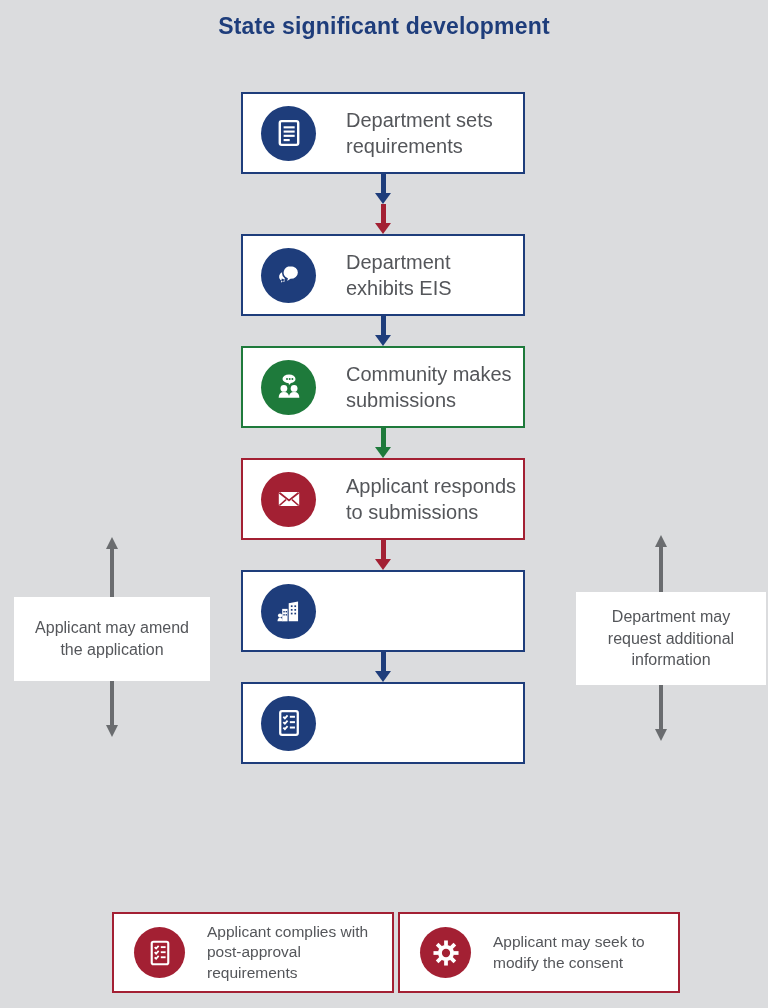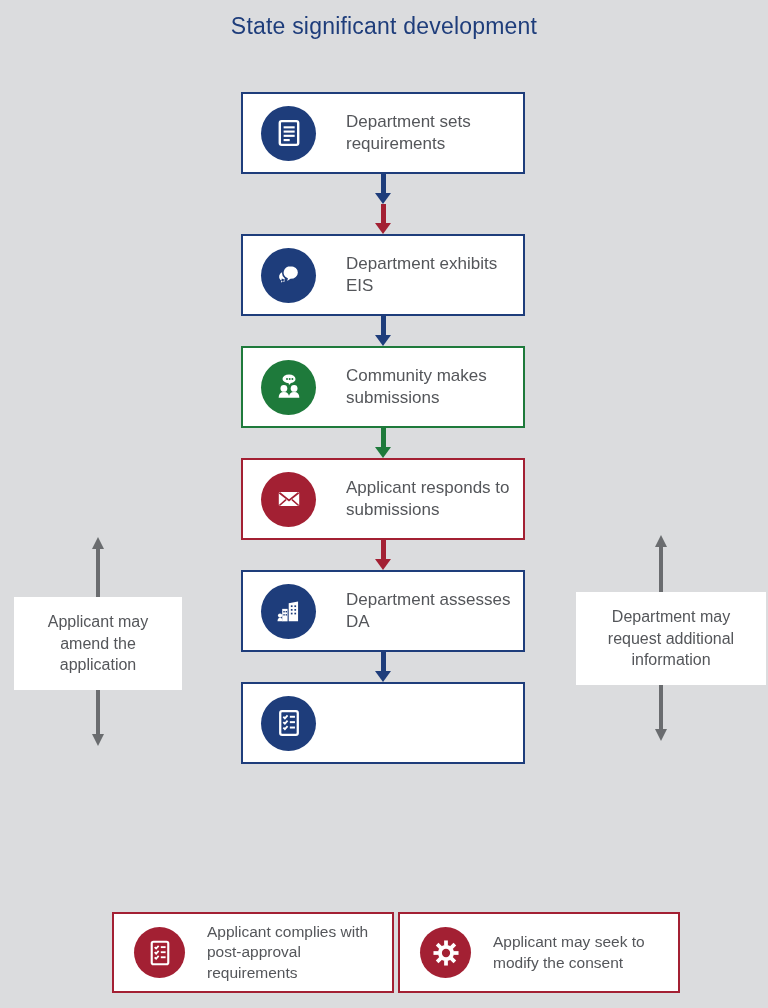--- a/index.html
+++ b/index.html
@@ -4,46 +4,46 @@
 <style>
   :root{
     --bg:#dbdcde; --navy:#1e3d7b; --red:#a32033; --green:#1e7a3b;
     --arrowgray:#6a6c6f; --text:#54565a; --boxbg:#ffffff;
   }
   *{margin:0;padding:0;box-sizing:border-box;}
   html,body{background:#f0f0f0;}
   body{font-family:"Liberation Sans",sans-serif;}
   .page{position:relative;width:768px;height:1008px;background:var(--bg);overflow:hidden;margin:0 auto;}
   .title{position:absolute;top:13px;left:0;width:100%;text-align:center;
-         font-size:23px;font-weight:normal;color:var(--navy);letter-spacing:.2px;}
+         font-size:23px;font-weight:bold;color:var(--navy);letter-spacing:.2px;}
 
   
   .c-navy{--icc:var(--navy);}
   .c-red{--icc:var(--red);}
   .c-green{--icc:var(--green);}
 
   
   .flow{position:absolute;left:241px;top:92px;width:284px;display:flex;flex-direction:column;align-items:center;}
   .step{width:284px;height:82px;background:var(--boxbg);border:2px solid var(--icc);
         display:flex;align-items:center;padding-left:18px;}
   .step-icon{width:55px;height:55px;border-radius:50%;background:var(--icc);
              display:flex;align-items:center;justify-content:center;flex:0 0 55px;}
   .step-icon svg{width:34px;height:34px;display:block;}
   .step-icon svg .hole{fill:var(--icc);}
   .step-icon svg .sep{stroke:var(--icc);}
-  .step-label{margin-left:30px;font-size:17px;line-height:1.3;color:var(--text);max-width:175px;}
+  .step-label{margin-left:30px;font-size:20px;line-height:1.3;color:var(--text);max-width:175px;}
 
   .flow-arrow{height:30px;display:flex;flex-direction:column;align-items:center;}
   .flow-arrow .shaft{width:5px;height:19px;background:var(--icc);}
   .flow-arrow .head{width:0;height:0;border-left:8px solid transparent;border-right:8px solid transparent;
                     border-top:11px solid var(--icc);}
 
   
   .side-note{position:absolute;display:flex;flex-direction:column;align-items:center;}
-  .side-note-left{left:14px;top:537px;width:168px;}
+  .side-note-left{left:14px;top:537px;width:196px;}
   .side-note-right{left:566px;top:535px;width:190px;}
   .note-box{background:var(--boxbg);width:100%;display:flex;align-items:center;justify-content:center;
             text-align:center;font-size:16px;line-height:1.35;color:var(--text);padding:14px 8px;}
   .side-note-left .note-box{min-height:84px;}
   .side-note-right .note-box{min-height:92px;margin-left:20px;}
   .v-arrow{display:block;}
 
   
   .bottom-box{position:absolute;top:912px;height:81px;width:282px;background:var(--boxbg);
               border:2px solid var(--icc);display:flex;align-items:center;padding-left:20px;}
@@ -147,21 +147,20 @@
             <rect x="15.8" y="13.2" width="1.2" height="1.2" class="hole"></rect>
           <rect x="7.2" y="10.5" width="3.8" height="8.8" fill="#fff"></rect>
           <rect x="8" y="12" width="1" height="1" class="hole"></rect>
             <rect x="9.6" y="12" width="1" height="1" class="hole"></rect>
           <rect x="8" y="14.2" width="1" height="1" class="hole"></rect>
             <rect x="9.6" y="14.2" width="1" height="1" class="hole"></rect>
           <circle cx="5.7" cy="15.2" r="1.5" fill="#fff"></circle>
           <path d="M3.9 19.3 q0-2.6 1.8-2.6 q1.8 0 1.8 2.6 z" fill="#fff"></path>
         </svg>
       </span>
-      <span class="step-label">Department assesses DA</span>
     </div>
     <div class="flow-arrow c-navy">
         <span class="shaft"></span>
         <span class="head"></span>
       </div>
 
     <div class="step c-navy">
       <span class="step-icon c-navy">
         <svg viewBox="0 0 24 24" fill="none">
           <rect x="5.8" y="3.6" width="12.4" height="16.8" rx="1.3" stroke="#fff" stroke-width="1.6"></rect>

